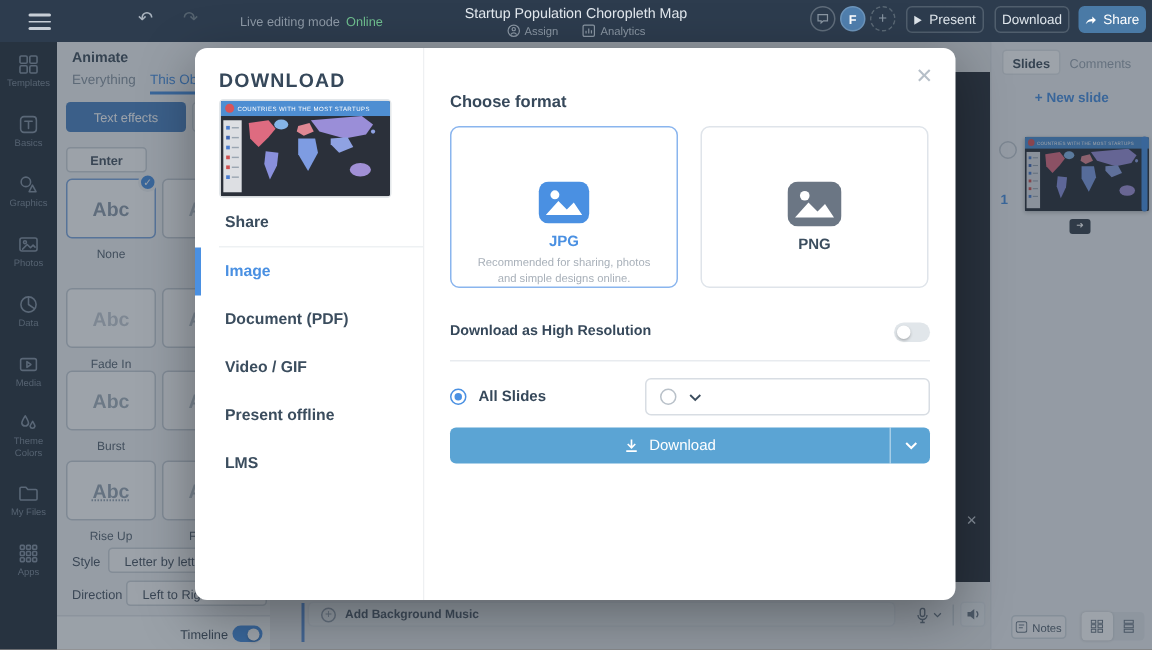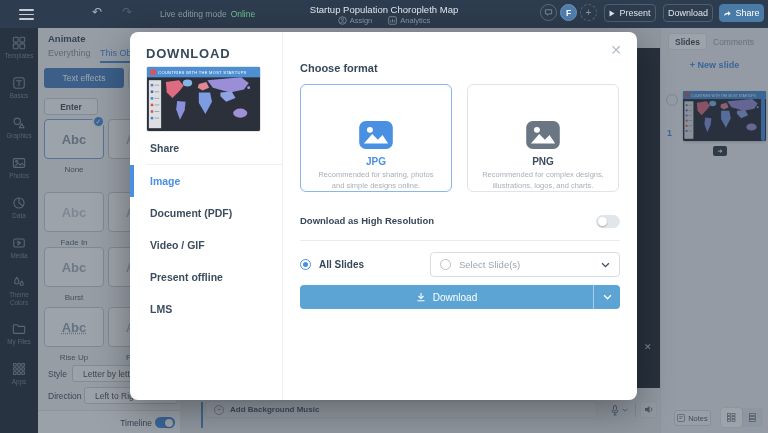--- a/index.html
+++ b/index.html
@@ -439,39 +439,37 @@
         <div class="card-name">JPG</div>
         <div class="card-desc">Recommended for sharing, photos and simple designs online.</div>
       </div>
       <div class="card">
         <svg width="36" height="30" viewBox="0 0 36 30">
             <rect width="36" height="30" rx="7" fill="#6b7684"></rect>
             <circle cx="11.5" cy="9.5" r="3.2" fill="#fff"></circle>
             <path d="M5 24 L14 14 L20 20 L25 15 L31 24 Z" fill="#fff"></path>
           </svg>
         <div class="card-name">PNG</div>
-        <div class="card-desc">Recommended for complex designs, illustrations, logos, and charts.</div>
       </div>
     </div>
 
     <div class="hr-row">
       <span class="hr-label">Download as High Resolution</span>
       <span class="toggle hr-toggle">
           <span class="knob"></span>
         </span>
     </div>
 
     <div class="m-hdiv"></div>
 
     <div class="slides-row">
       <span class="radio on"></span>
       <span class="as-label">All Slides</span>
       <div class="slide-select">
         <span class="radio off"></span>
-        <span class="ss-text">Select Slide(s)</span>
         <svg width="9" height="6" viewBox="0 0 8 5">
             <path d="M1 1 L4 4 L7 1" stroke="#3b4d5e" fill="none" stroke-width="1.1"></path>
           </svg>
       </div>
     </div>
 
     <div class="dl-btn">
       <div class="dl-main">
         <svg width="10" height="10" viewBox="0 0 10 10">
             <path d="M5 1 V6 M2.5 4 L5 6.5 L7.5 4 M1.5 8.7 H8.5" stroke="#fff" fill="none" stroke-width="1.1"></path>

